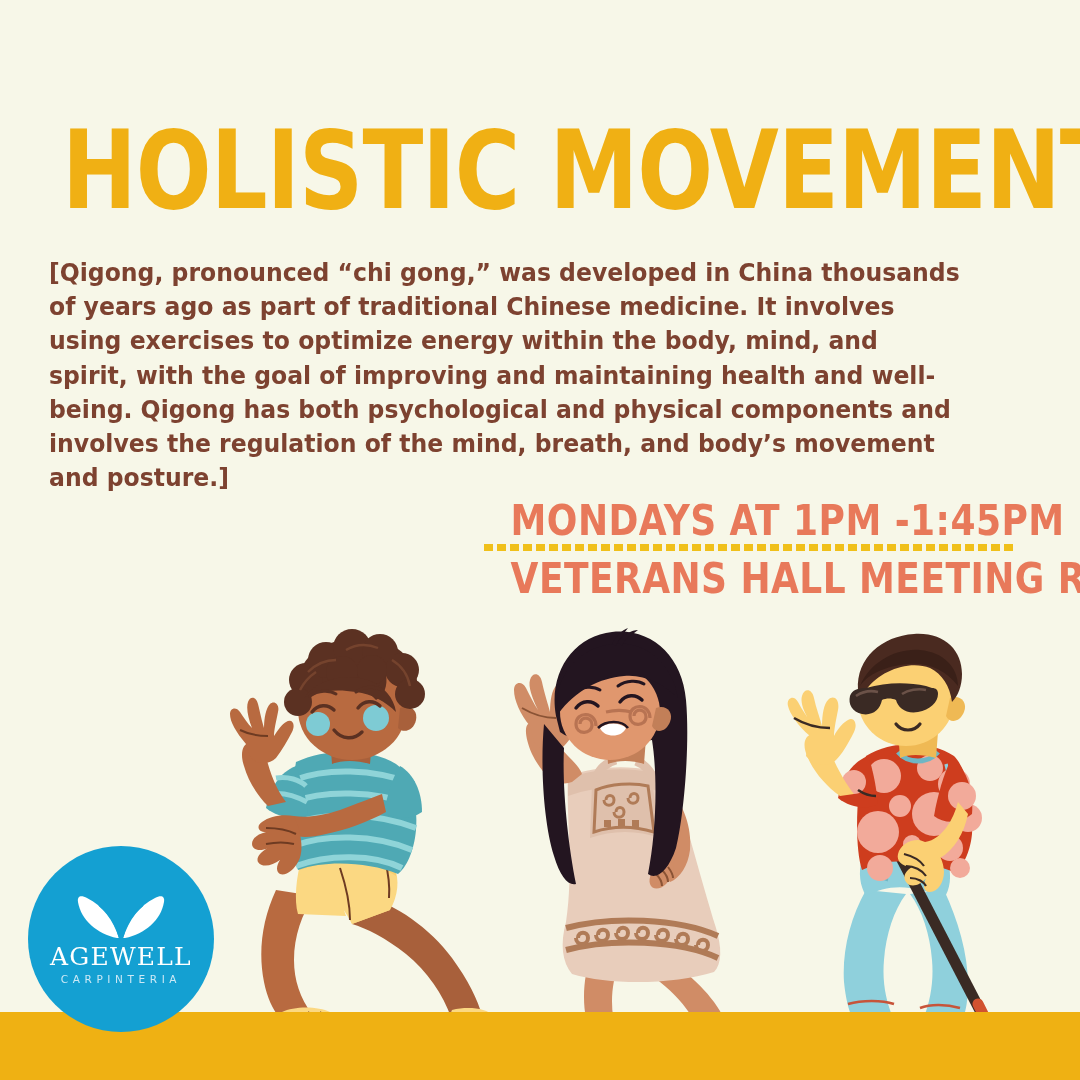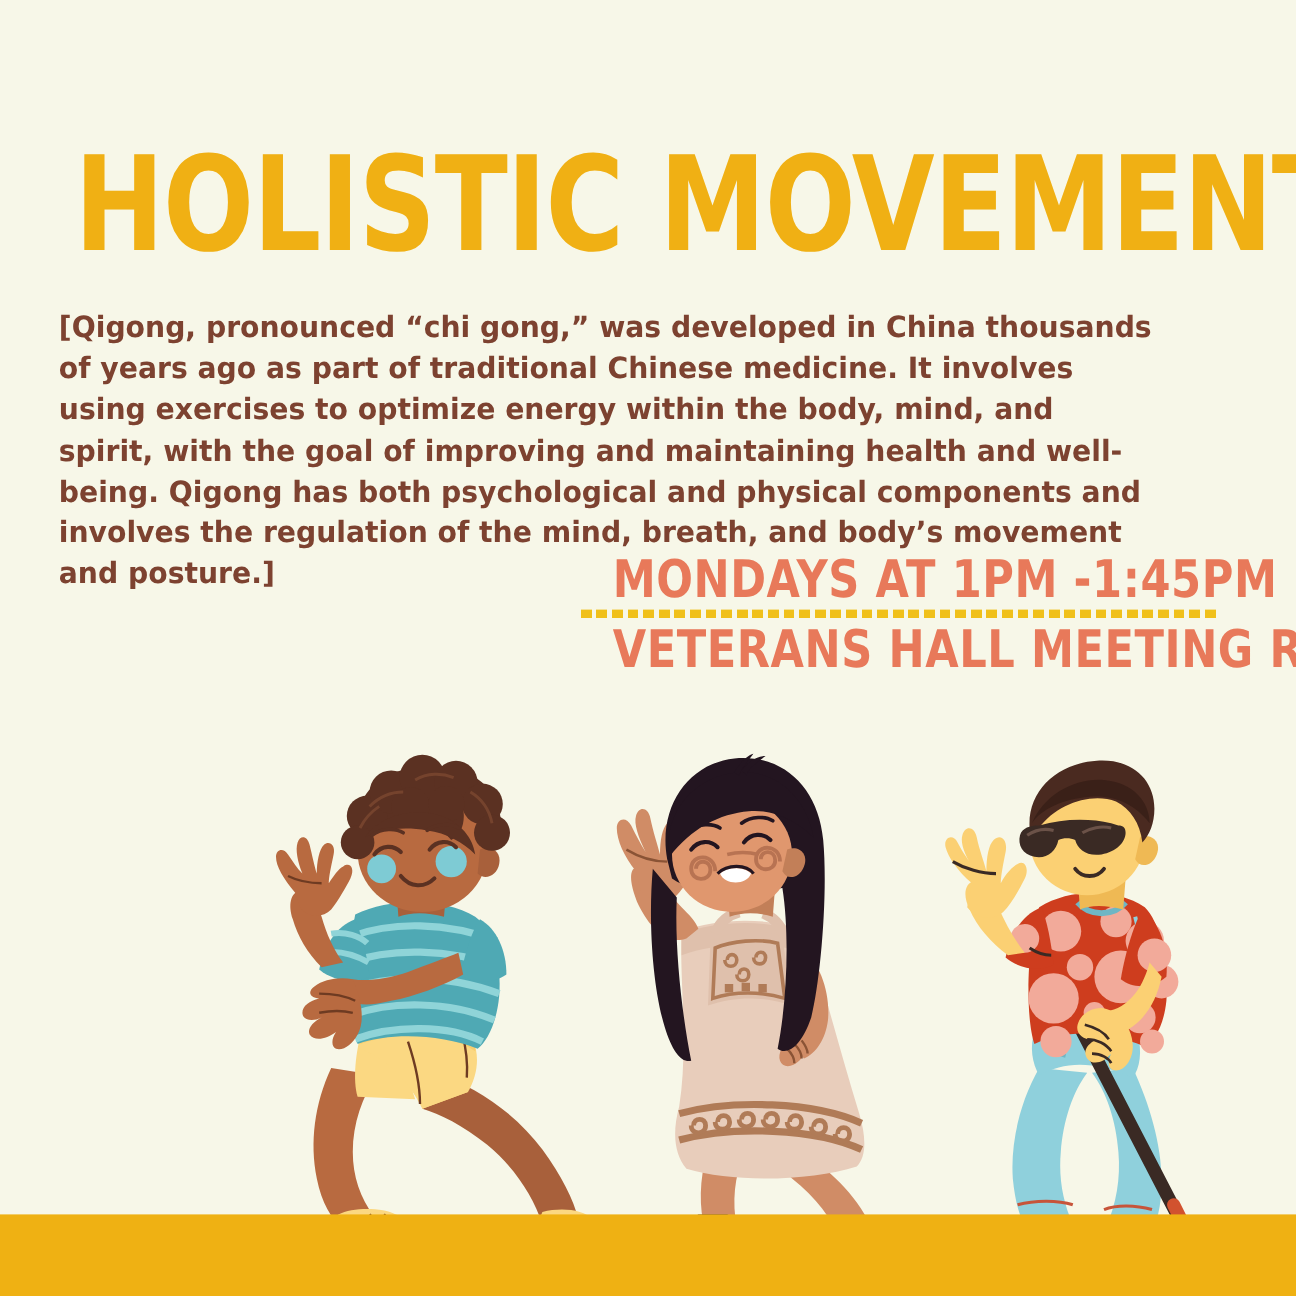--- a/index.html
+++ b/index.html
@@ -51,21 +51,21 @@
     line-height:34.2px;
     font-weight:700;
     color:#7D4230;
     transform:scaleX(0.965);
     transform-origin:left top;
   }
 
   
   .schedule {
     position:absolute;
-    left:484px; top:460px;
+    left:484px; top:496px;
     width:532px;
     text-align:center;
   }
   .sched-line {
     font-family:"DejaVu Sans", sans-serif;
     font-weight:700;
     font-size:40px;
     line-height:44px;
     color:#E8795A;
     letter-spacing:0.5px;
@@ -468,14 +468,24 @@
 
         <path d="M896 96 C902 104 914 104 920 96" stroke="#3A2A24" stroke-width="3.2" fill="none" stroke-linecap="round"></path>
       </g>
 
       </g>
     </svg>
   </div>
 
   <div class="floor"></div>
 
+  <div class="logo">
+    <svg class="logo-leaf" viewBox="0 0 96 54">
+      <path d="M46 52 C40 34 30 20 14 12 C8 9 4 10 5 16 C8 34 24 48 44 52 Z" fill="#FFFFFF"></path>
+      <path d="M50 52 C56 34 66 20 82 12 C88 9 92 10 91 16 C88 34 72 48 52 52 Z" fill="#FFFFFF"></path>
+      <path d="M47 53 C44 40 38 28 26 19" stroke="#14A0D2" stroke-width="1.6" fill="none"></path>
+      <path d="M49 53 C52 40 58 28 70 19" stroke="#14A0D2" stroke-width="1.6" fill="none"></path>
+    </svg>
+    <div class="logo-name">AGEWELL</div>
+    <div class="logo-sub">CARPINTERIA</div>
+  </div>
 
 </div>
 
 </body></html>

